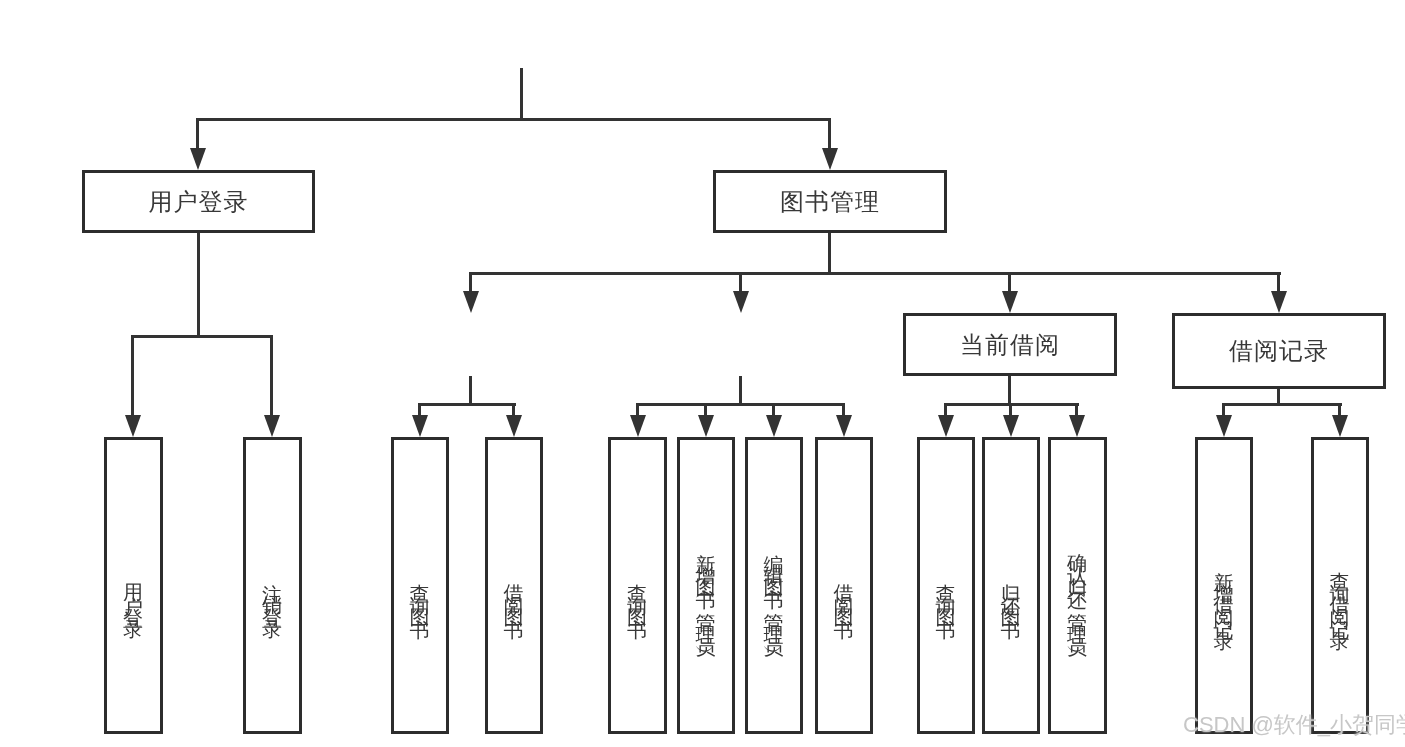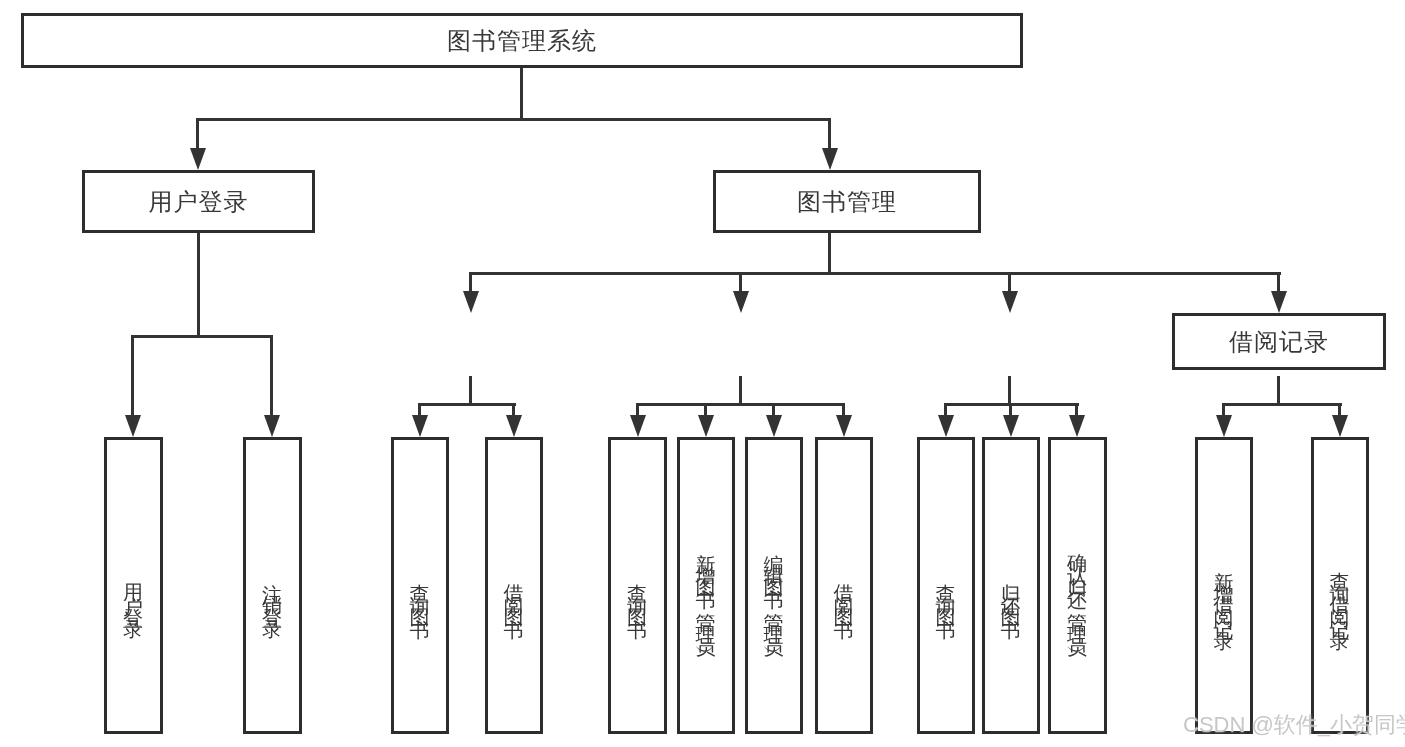--- a/index.html
+++ b/index.html
@@ -59,35 +59,32 @@
     text-shadow: 0 0 2px rgba(255,255,255,0.9);
     white-space: nowrap;
     z-index: 5;
   }
 </style>
 </head>
 <body>
 
 <div class="stage">
 
-  <div class="node hnode" style="left:21px;top:13px;width:1002px;height:55px">
-    <span>图书管理系统</span>
-  </div>
 
   <div class="v" style="left:520px;top:68px;height:53px"></div>
   <div class="h" style="left:196px;top:118px;width:635px"></div>
   <div class="v" style="left:196px;top:120px;height:30px"></div>
   <div class="arw" style="left:190px;top:148px"></div>
   <div class="v" style="left:828px;top:120px;height:30px"></div>
   <div class="arw" style="left:822px;top:148px"></div>
 
   <div class="node hnode" style="left:82px;top:170px;width:233px;height:63px">
     <span>用户登录</span>
   </div>
-  <div class="node hnode" style="left:713px;top:170px;width:268px;height:63px">
+  <div class="node hnode" style="left:713px;top:170px;width:234px;height:63px">
     <span>图书管理</span>
   </div>
 
   <div class="v" style="left:197px;top:233px;height:105px"></div>
   <div class="h" style="left:131px;top:335px;width:142px"></div>
   <div class="v" style="left:131px;top:337px;height:80px"></div>
   <div class="arw" style="left:125px;top:415px"></div>
   <div class="v" style="left:270px;top:337px;height:80px"></div>
   <div class="arw" style="left:264px;top:415px"></div>
 
@@ -95,21 +92,24 @@
   <div class="h" style="left:469px;top:272px;width:812px"></div>
   <div class="v" style="left:469px;top:274px;height:19px"></div>
   <div class="arw" style="left:463px;top:291px"></div>
   <div class="v" style="left:739px;top:274px;height:19px"></div>
   <div class="arw" style="left:733px;top:291px"></div>
   <div class="v" style="left:1008px;top:274px;height:19px"></div>
   <div class="arw" style="left:1002px;top:291px"></div>
   <div class="v" style="left:1277px;top:274px;height:19px"></div>
   <div class="arw" style="left:1271px;top:291px"></div>
 
-  <div class="node hnode" style="left:1172px;top:313px;width:214px;height:57px">
+  <div class="node hnode" style="left:903px;top:313px;width:214px;height:63px">
+    <span>当前借阅</span>
+  </div>
+  <div class="node hnode" style="left:1172px;top:313px;width:214px;height:76px">
     <span>借阅记录</span>
   </div>
 
   <div class="v" style="left:469px;top:376px;height:30px"></div>
   <div class="h" style="left:418px;top:403px;width:98px"></div>
   <div class="v" style="left:418px;top:403px;height:14px"></div>
   <div class="arw" style="left:412px;top:415px"></div>
   <div class="v" style="left:512px;top:403px;height:14px"></div>
   <div class="arw" style="left:506px;top:415px"></div>
 

